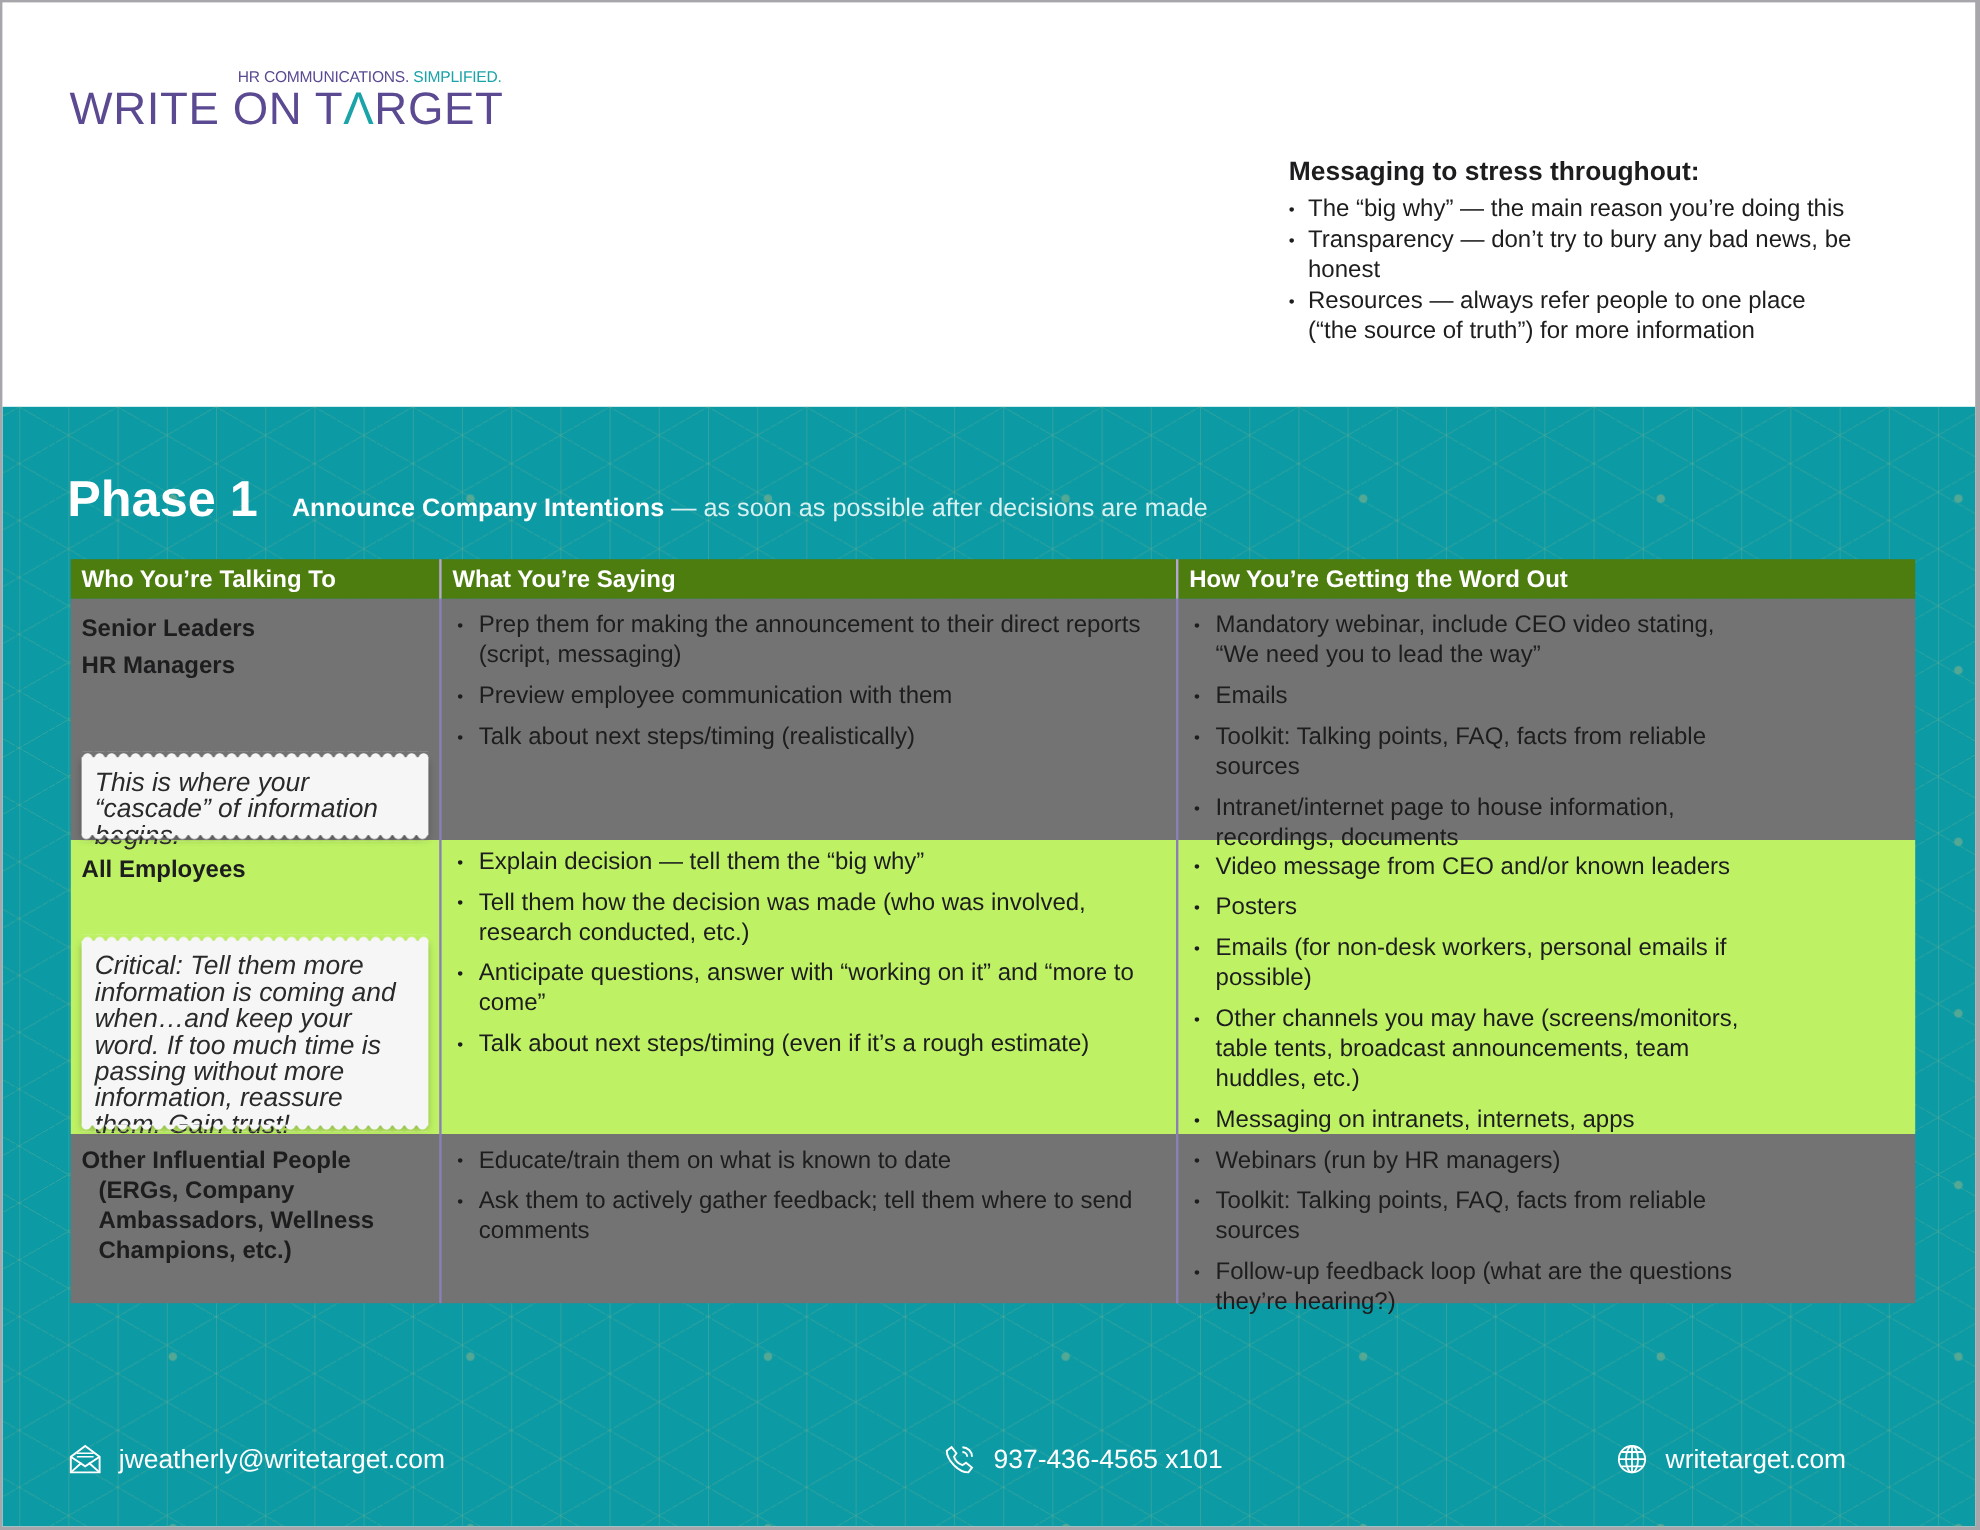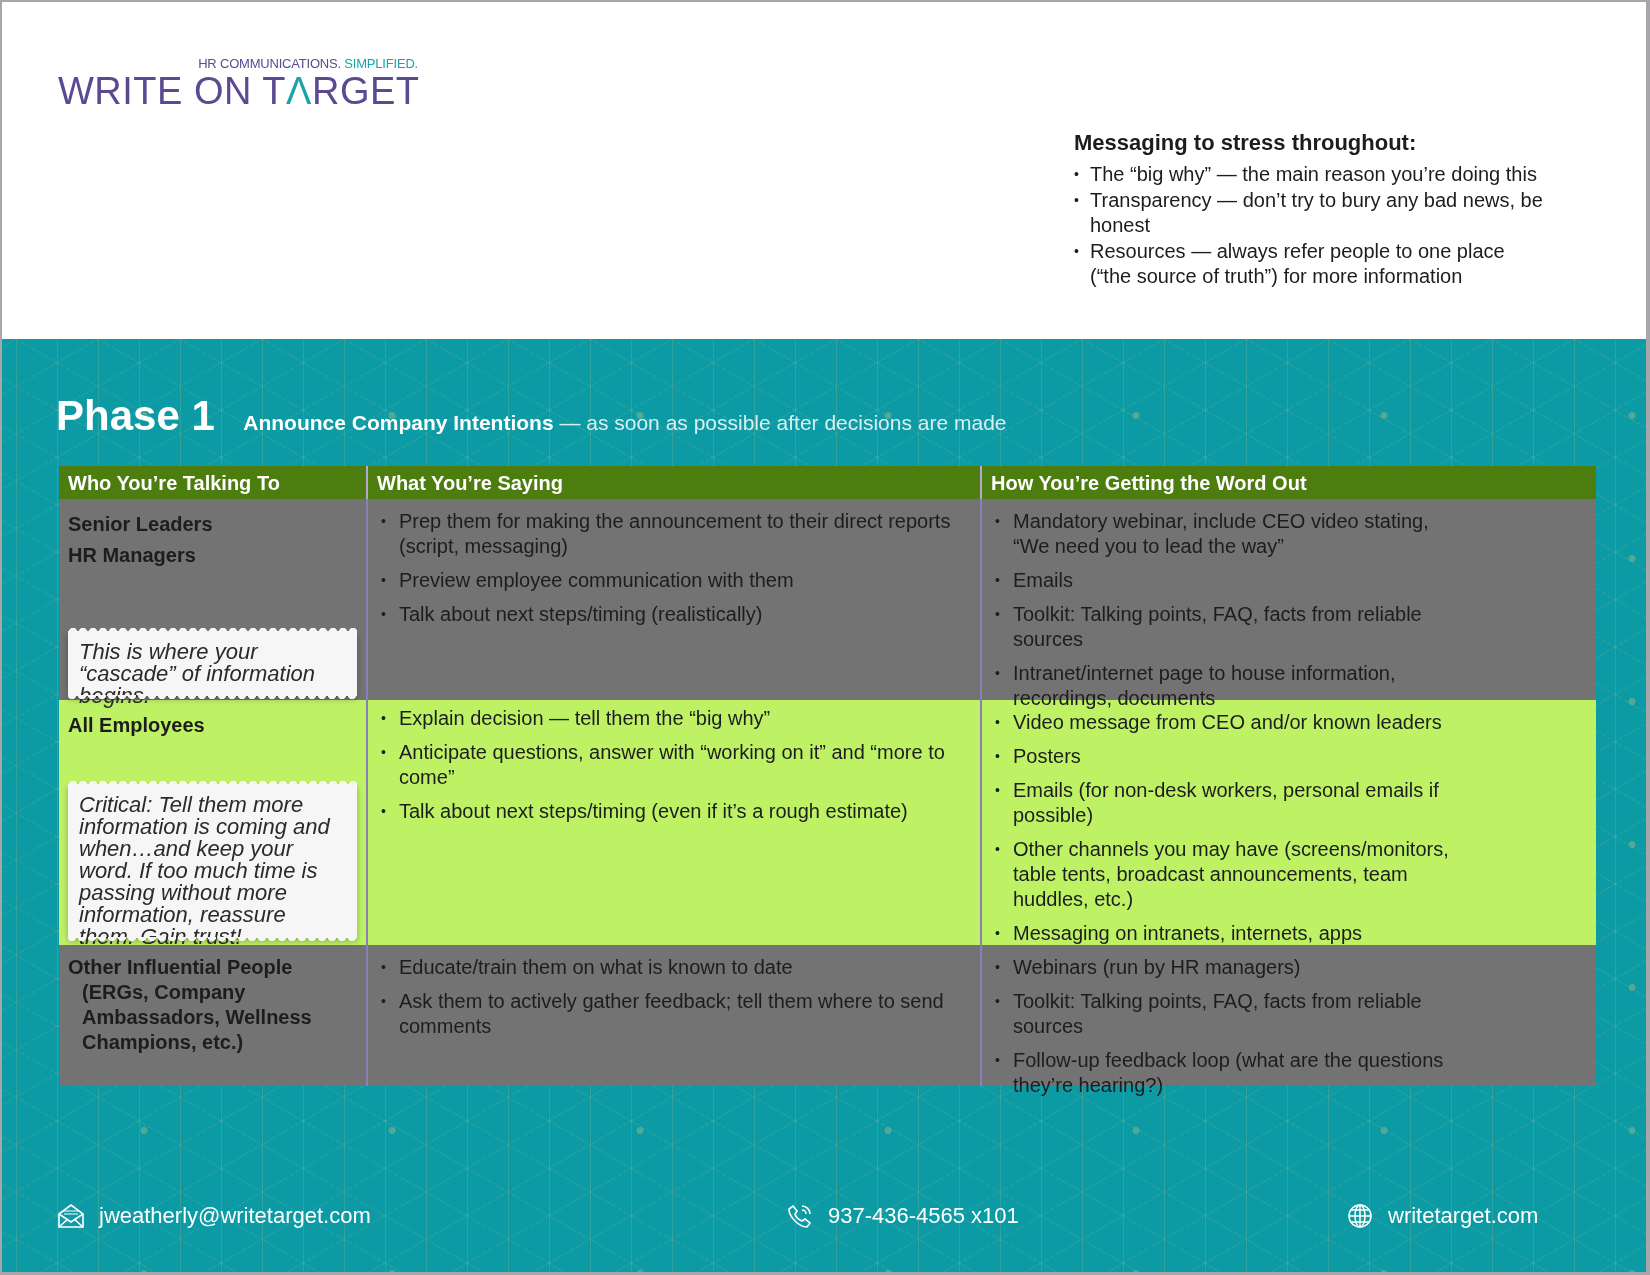--- a/index.html
+++ b/index.html
@@ -157,20 +157,21 @@
     </div>
 
     <div class="row white row2">
       <div class="cell c1">
         <div class="aud">All Employees</div>
         <div class="note note2">Critical: Tell them more information is coming and when…and keep your word. If too much time is passing without more information, reassure them. Gain trust!</div>
       </div>
       <div class="cell c2" style="padding-top:6px">
         <ul class="bul">
           <li>Explain decision — tell them the “big why”</li>
+          <li>Tell them how the decision was made (who was involved, research conducted, etc.)</li>
           <li>Anticipate questions, answer with “working on it” and “more to come”</li>
           <li>Talk about next steps/timing (even if it’s a rough estimate)</li>
         </ul>
       </div>
       <div class="cell c3">
         <ul class="bul">
           <li>Video message from CEO and/or known leaders</li>
           <li>Posters</li>
           <li>Emails (for non-desk workers, personal emails if possible)</li>
           <li>Other channels you may have (screens/monitors, table tents, broadcast announcements, team huddles, etc.)</li>

